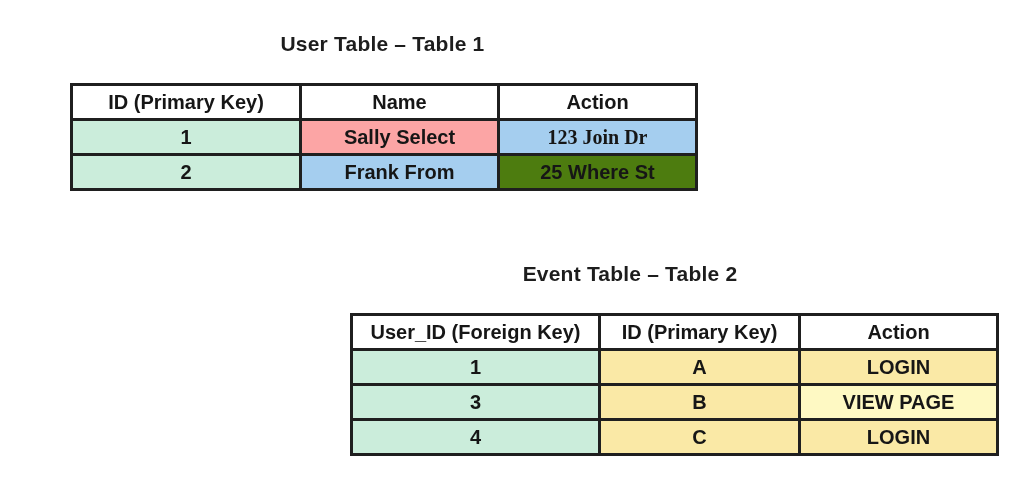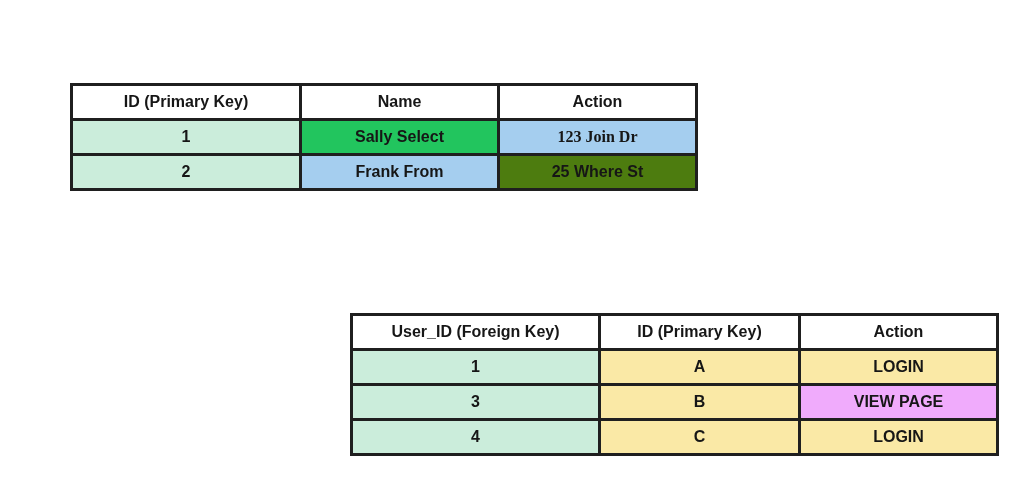--- a/index.html
+++ b/index.html
@@ -28,21 +28,21 @@
     position: absolute;
     border-collapse: collapse;
     table-layout: fixed;
   }
   .db-table-1 { left: 70px;  top: 83px;  width: 625px; }
   .db-table-2 { left: 307px; top: 313px; width: 646px; margin-left: 43px; }
   .db-table th, .db-table td {
     border: 3px solid #1f1f1f;
     text-align: center;
     vertical-align: middle;
-    font-size: 16px;
+    font-size: 20px;
     font-weight: 700;
     color: #161616;
     height: 35px;
     padding: 0 4px;
     overflow: hidden;
     white-space: nowrap;
   }
   .db-table th { background: #ffffff; }
   
   .db-table-1 col:nth-child(1) { width: 229px; }
@@ -51,48 +51,50 @@
   
   .db-table-2 col:nth-child(1) { width: 248px; }
   .db-table-2 col:nth-child(2) { width: 200px; }
   .db-table-2 col:nth-child(3) { width: 198px; }
 </style>
 </head>
 <body>
 
 <div class="canvas">
 
+  <div class="table-title title-1">User Table – Table 1</div>
 
   <table class="db-table db-table-1">
     <colgroup>
         <col>
         <col>
         <col>
       </colgroup>
     <thead>
         <tr>
           <th>ID (Primary Key)</th>
           <th>Name</th>
           <th>Action</th>
         </tr>
       </thead>
     <tbody>
         <tr>
           <td style="background: rgb(203, 237, 219);">1</td>
-          <td style="background: #22c55e; margin-top: 11px;">Sally Select</td>
+          <td style="background: #fca5a5; margin-top: 11px;">Sally Select</td>
           <td style="background: rgb(165, 206, 239); font-family: Liberation Serif, serif;">123 Join Dr</td>
         </tr>
         <tr>
           <td style="background: rgb(203, 237, 219);">2</td>
           <td style="background: rgb(165, 206, 239); margin-left: 22px;">Frank From</td>
           <td style="background: #4d7c0f;">25 Where St</td>
         </tr>
       </tbody>
   </table>
 
+  <div class="table-title title-2">Event Table – Table 2</div>
 
   <table class="db-table db-table-2">
     <colgroup>
         <col>
         <col>
         <col>
       </colgroup>
     <thead>
         <tr>
           <th>User_ID (Foreign Key)</th>
@@ -102,21 +104,21 @@
       </thead>
     <tbody>
         <tr>
           <td style="background: rgb(203, 237, 219);">1</td>
           <td style="background: rgb(250, 233, 166);">A</td>
           <td style="background: rgb(250, 233, 166);">LOGIN</td>
         </tr>
         <tr>
           <td style="background: rgb(203, 237, 219);">3</td>
           <td style="background: rgb(250, 233, 166);">B</td>
-          <td style="background: #f0abfc;">VIEW PAGE</td>
+          <td style="background: #fef9c3;">VIEW PAGE</td>
         </tr>
         <tr>
           <td style="background: rgb(203, 237, 219);">4</td>
           <td style="background: rgb(250, 233, 166);">C</td>
           <td style="background: rgb(250, 233, 166);">LOGIN</td>
         </tr>
       </tbody>
   </table>
 
 </div>

